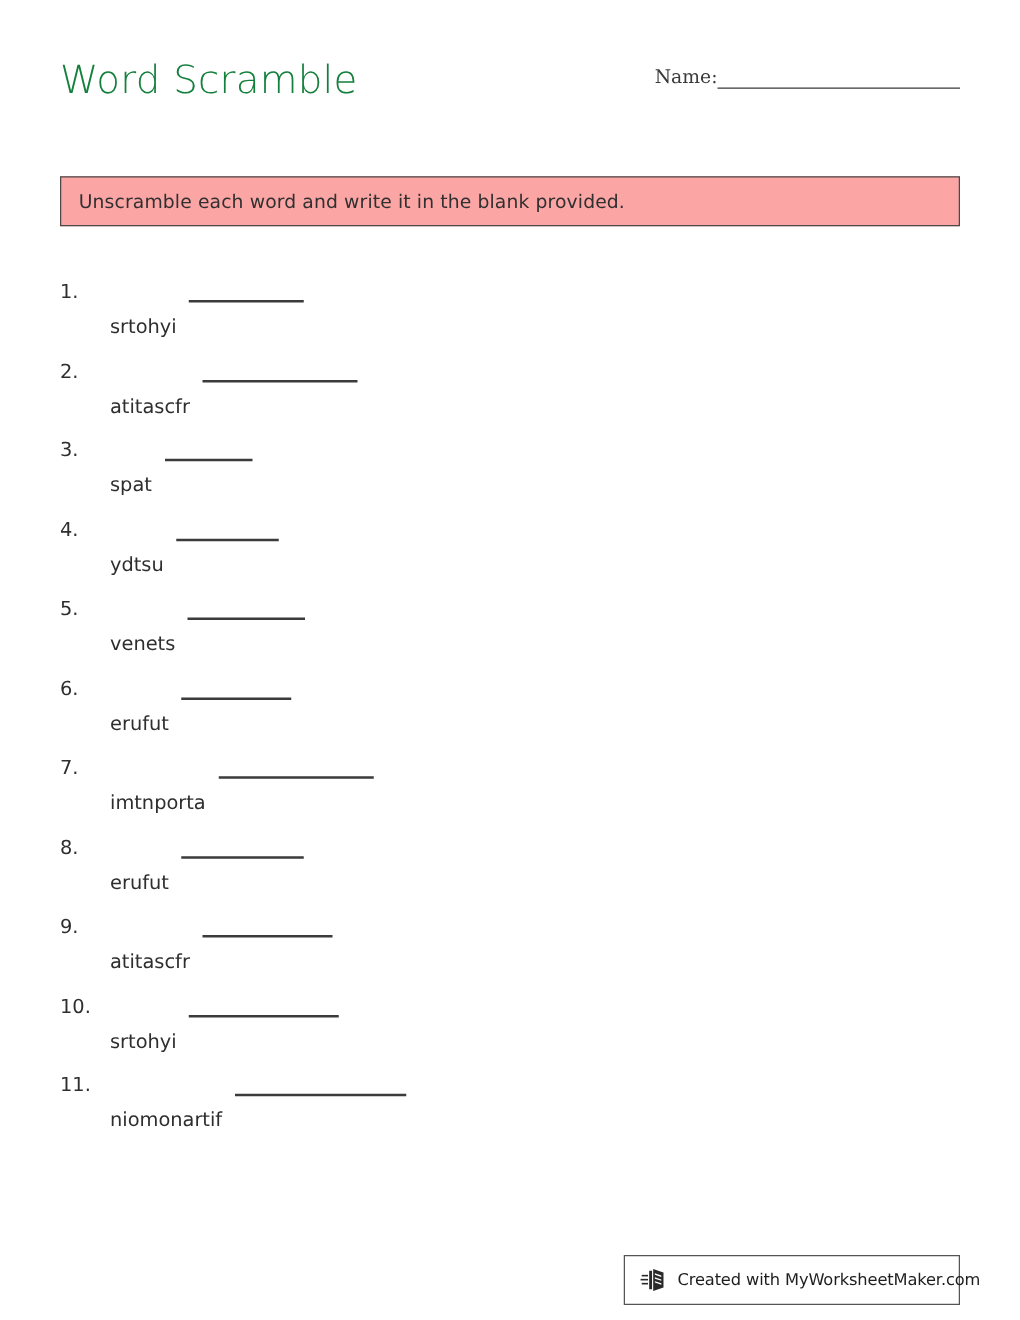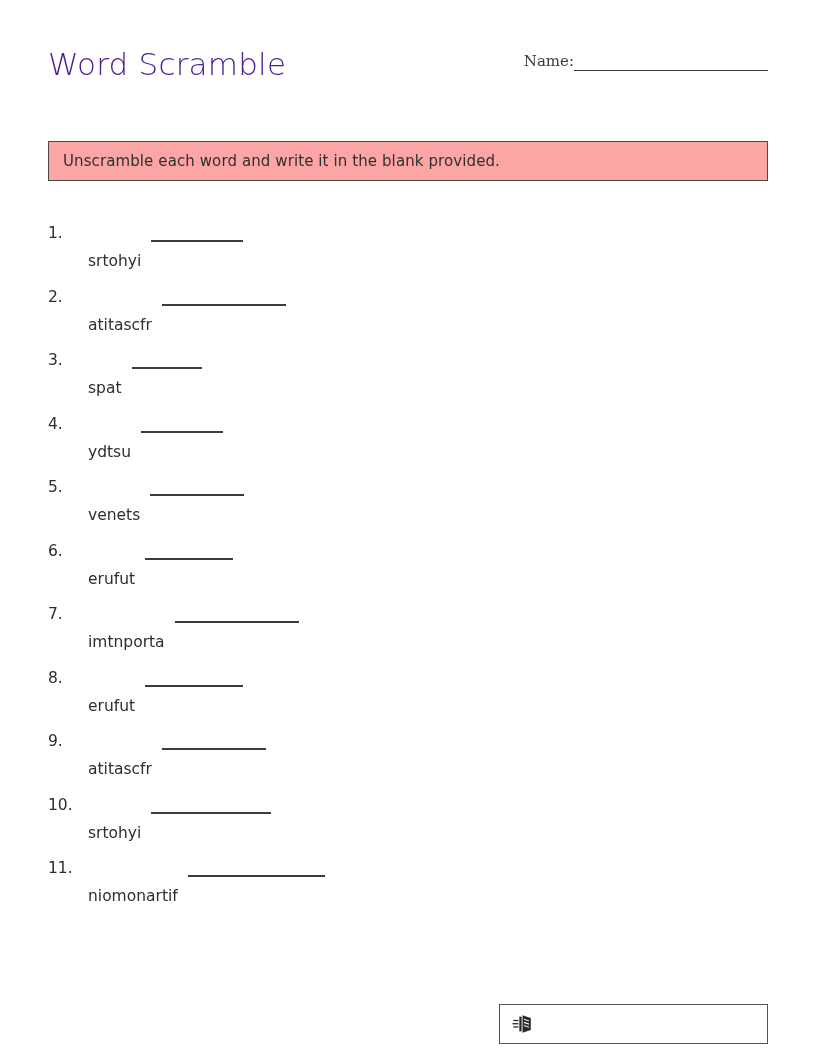--- a/index.html
+++ b/index.html
@@ -24,21 +24,21 @@
     width: 720px;
     height: 56px;
   }
   .worksheet-title {
     position: absolute;
     left: 0;
     top: 0;
     font-family: "DejaVu Sans", sans-serif;
     font-size: 31px;
     font-weight: 300;
-    color: #4c1d95;
+    color: #15803d;
     letter-spacing: 0.2px;
     line-height: 40px;
     white-space: nowrap;
   }
   .name-group {
     position: absolute;
     right: 0;
     top: 8px;
     display: flex;
     align-items: flex-end;
@@ -232,15 +232,16 @@
         <rect x="1.5" y="14.5" width="5.5" height="1.4"></rect>
         <polygon points="8,4 8,20 10.5,20 10.5,4"></polygon>
         <polygon points="11.5,2.5 20.5,5.5 20.5,18.5 11.5,21.5"></polygon>
       </g>
       <g fill="#ffffff">
         <polygon points="13,6.2 18.6,8.1 18.6,9.3 13,7.4"></polygon>
         <polygon points="13,9.6 18.6,11.5 18.6,12.7 13,10.8"></polygon>
         <polygon points="13,13 18.6,14.9 18.6,16.1 13,14.2"></polygon>
       </g>
     </svg>
+    <span class="footer-text">Created with MyWorksheetMaker.com</span>
   </div>
 
 </div>
 
 </body></html>

